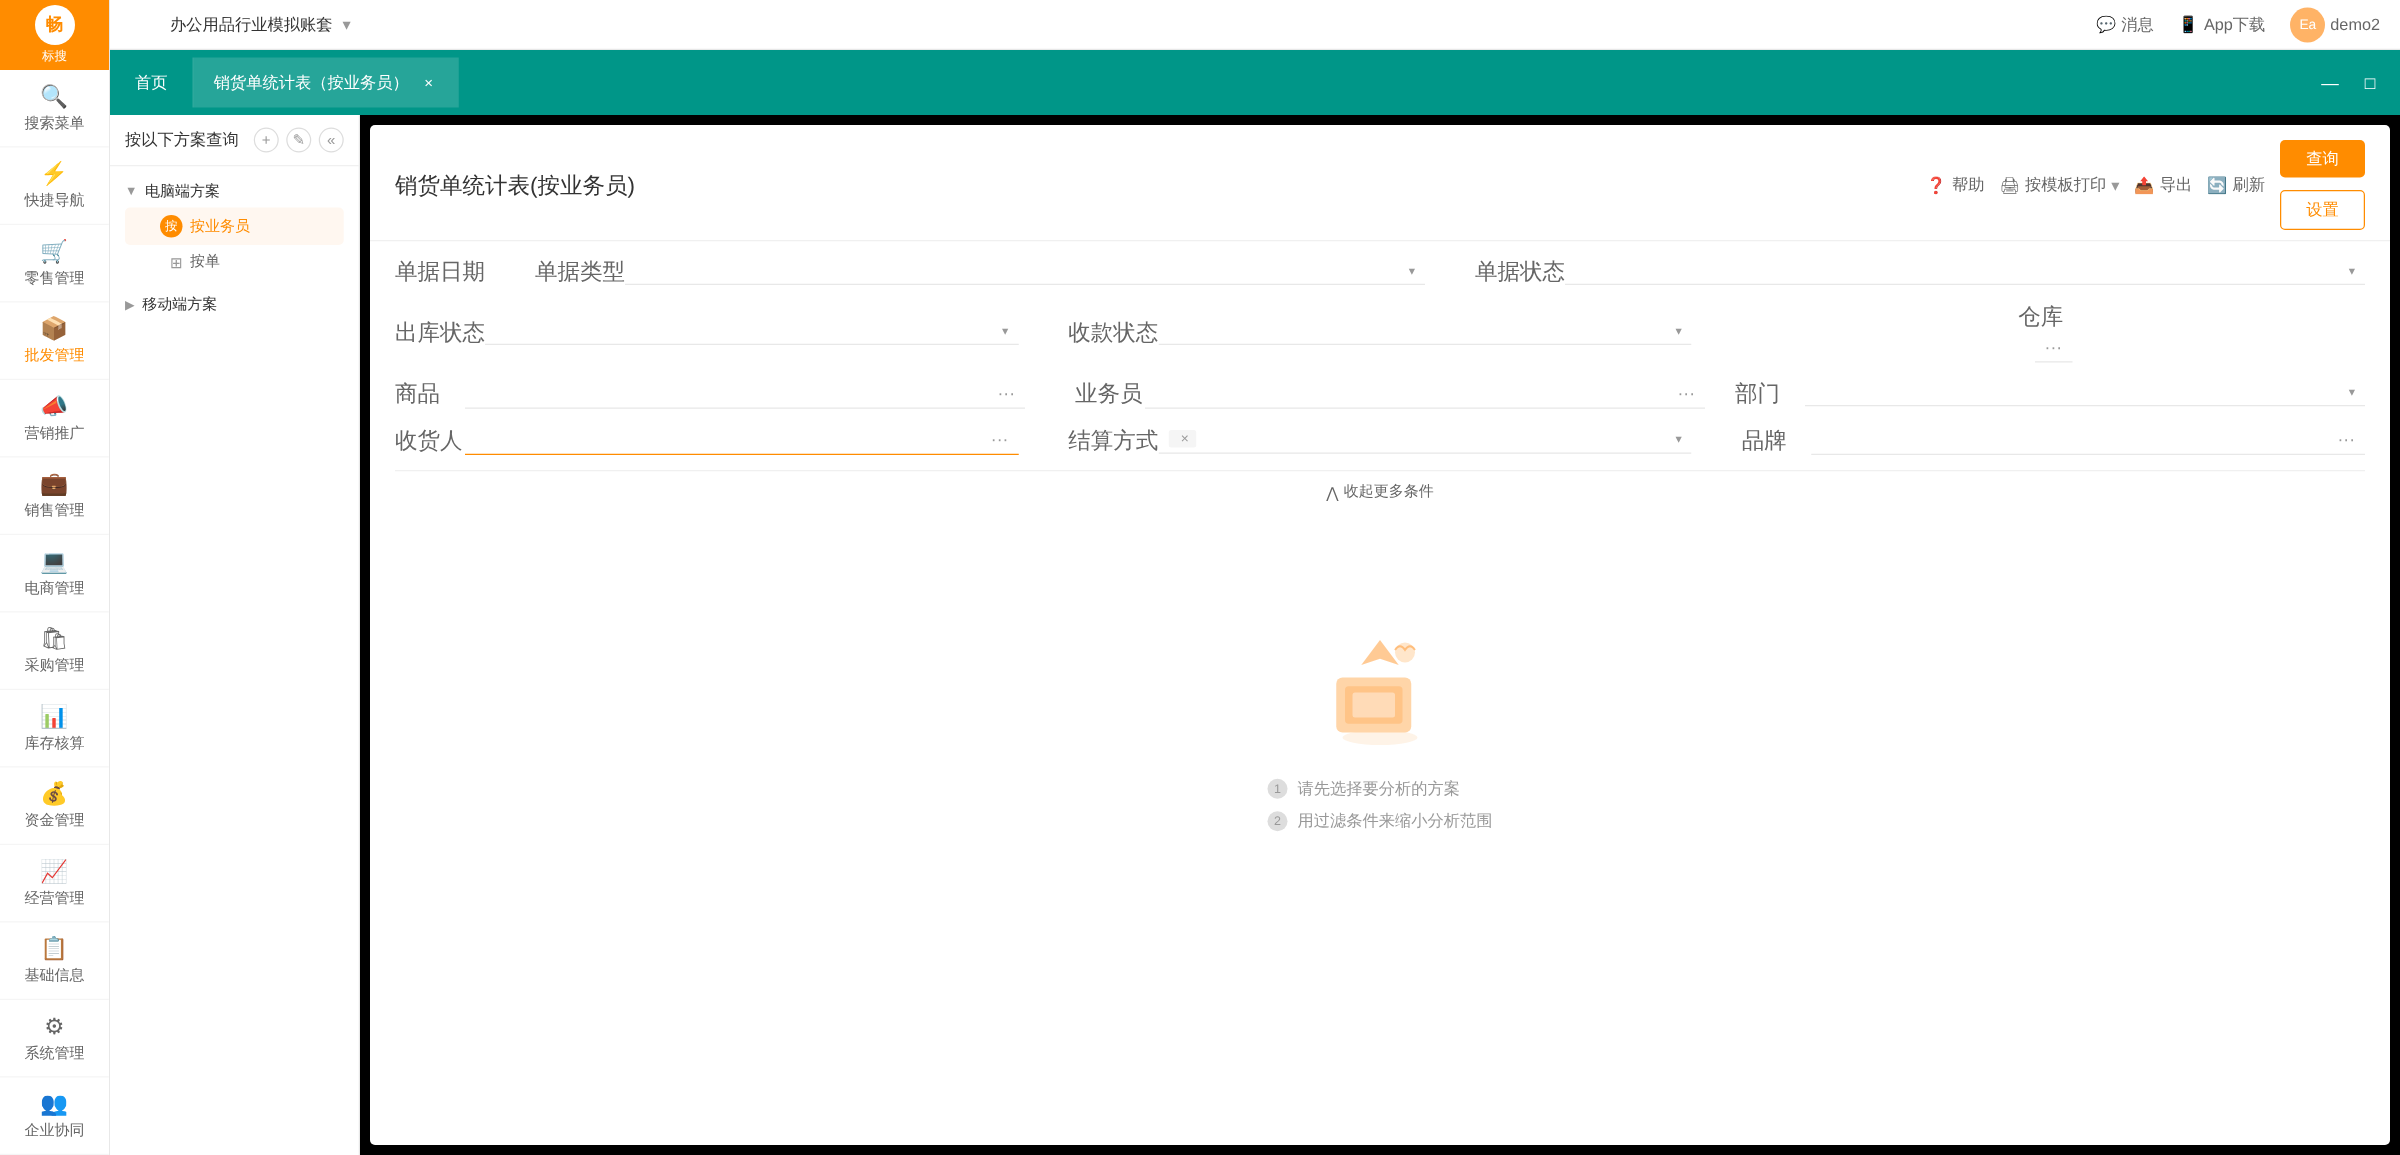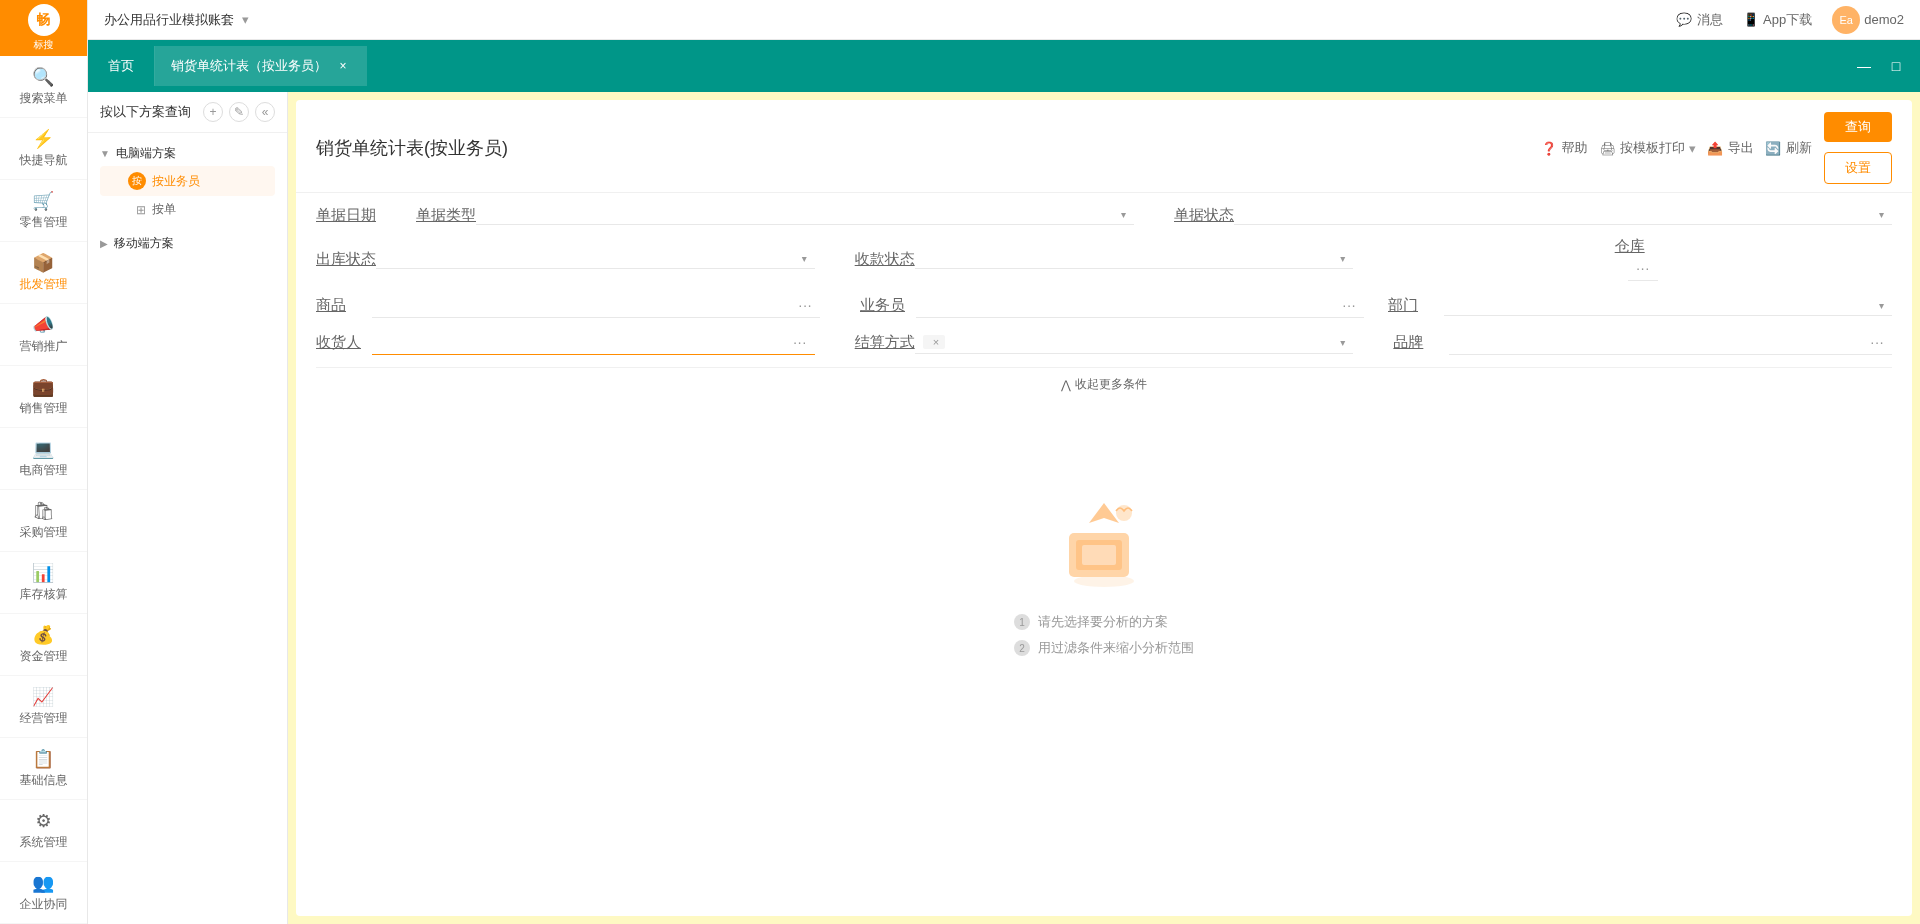--- a/index.html
+++ b/index.html
@@ -64,20 +64,21 @@
       align-items: center;
       justify-content: space-between;
       padding: 0 16px;
       border-bottom: 1px solid #e8e8e8;
       flex-shrink: 0;
     }
     #topbar-left {
       display: flex;
       align-items: center;
       gap: 8px;
+      margin-left: 32px;
     }
     #topbar-right {
       display: flex;
       align-items: center;
       gap: 20px;
       font-size: 13px;
       color: #666;
     }
     #topbar-right .top-action {
       display: flex; align-items: center; gap: 4px; cursor: pointer;
@@ -136,21 +137,21 @@
       width: 24px; height: 24px;
       display: flex; align-items: center; justify-content: center;
       color: #fff; cursor: pointer; font-size: 14px;
     }
 
     
     #content-area {
       flex: 1;
       display: flex;
       overflow: hidden;
-      background: #fef9c3;
+      background: #000000;
     }
 
     
     #scheme-panel {
       width: 200px;
       background: #fff;
       border-right: 1px solid #e8e8e8;
       flex-shrink: 0;
       display: flex;
       flex-direction: column;
@@ -269,26 +270,25 @@
       gap: 0;
       margin-bottom: 12px;
     }
     .filter-item {
       display: flex;
       align-items: center;
       flex: 1;
       min-width: 0;
     }
     .filter-label {
-      font-size: 15px;
+      font-size: 18px;
       color: #666;
       white-space: nowrap;
       min-width: 56px;
       flex-shrink: 0;
-      text-decoration: underline;
     }
     .filter-control {
       flex: 1;
       min-width: 0;
       border: none;
       border-bottom: 1px solid #e8e8e8;
       padding: 4px 8px;
       font-size: 13px;
       color: #333;
       display: flex;

